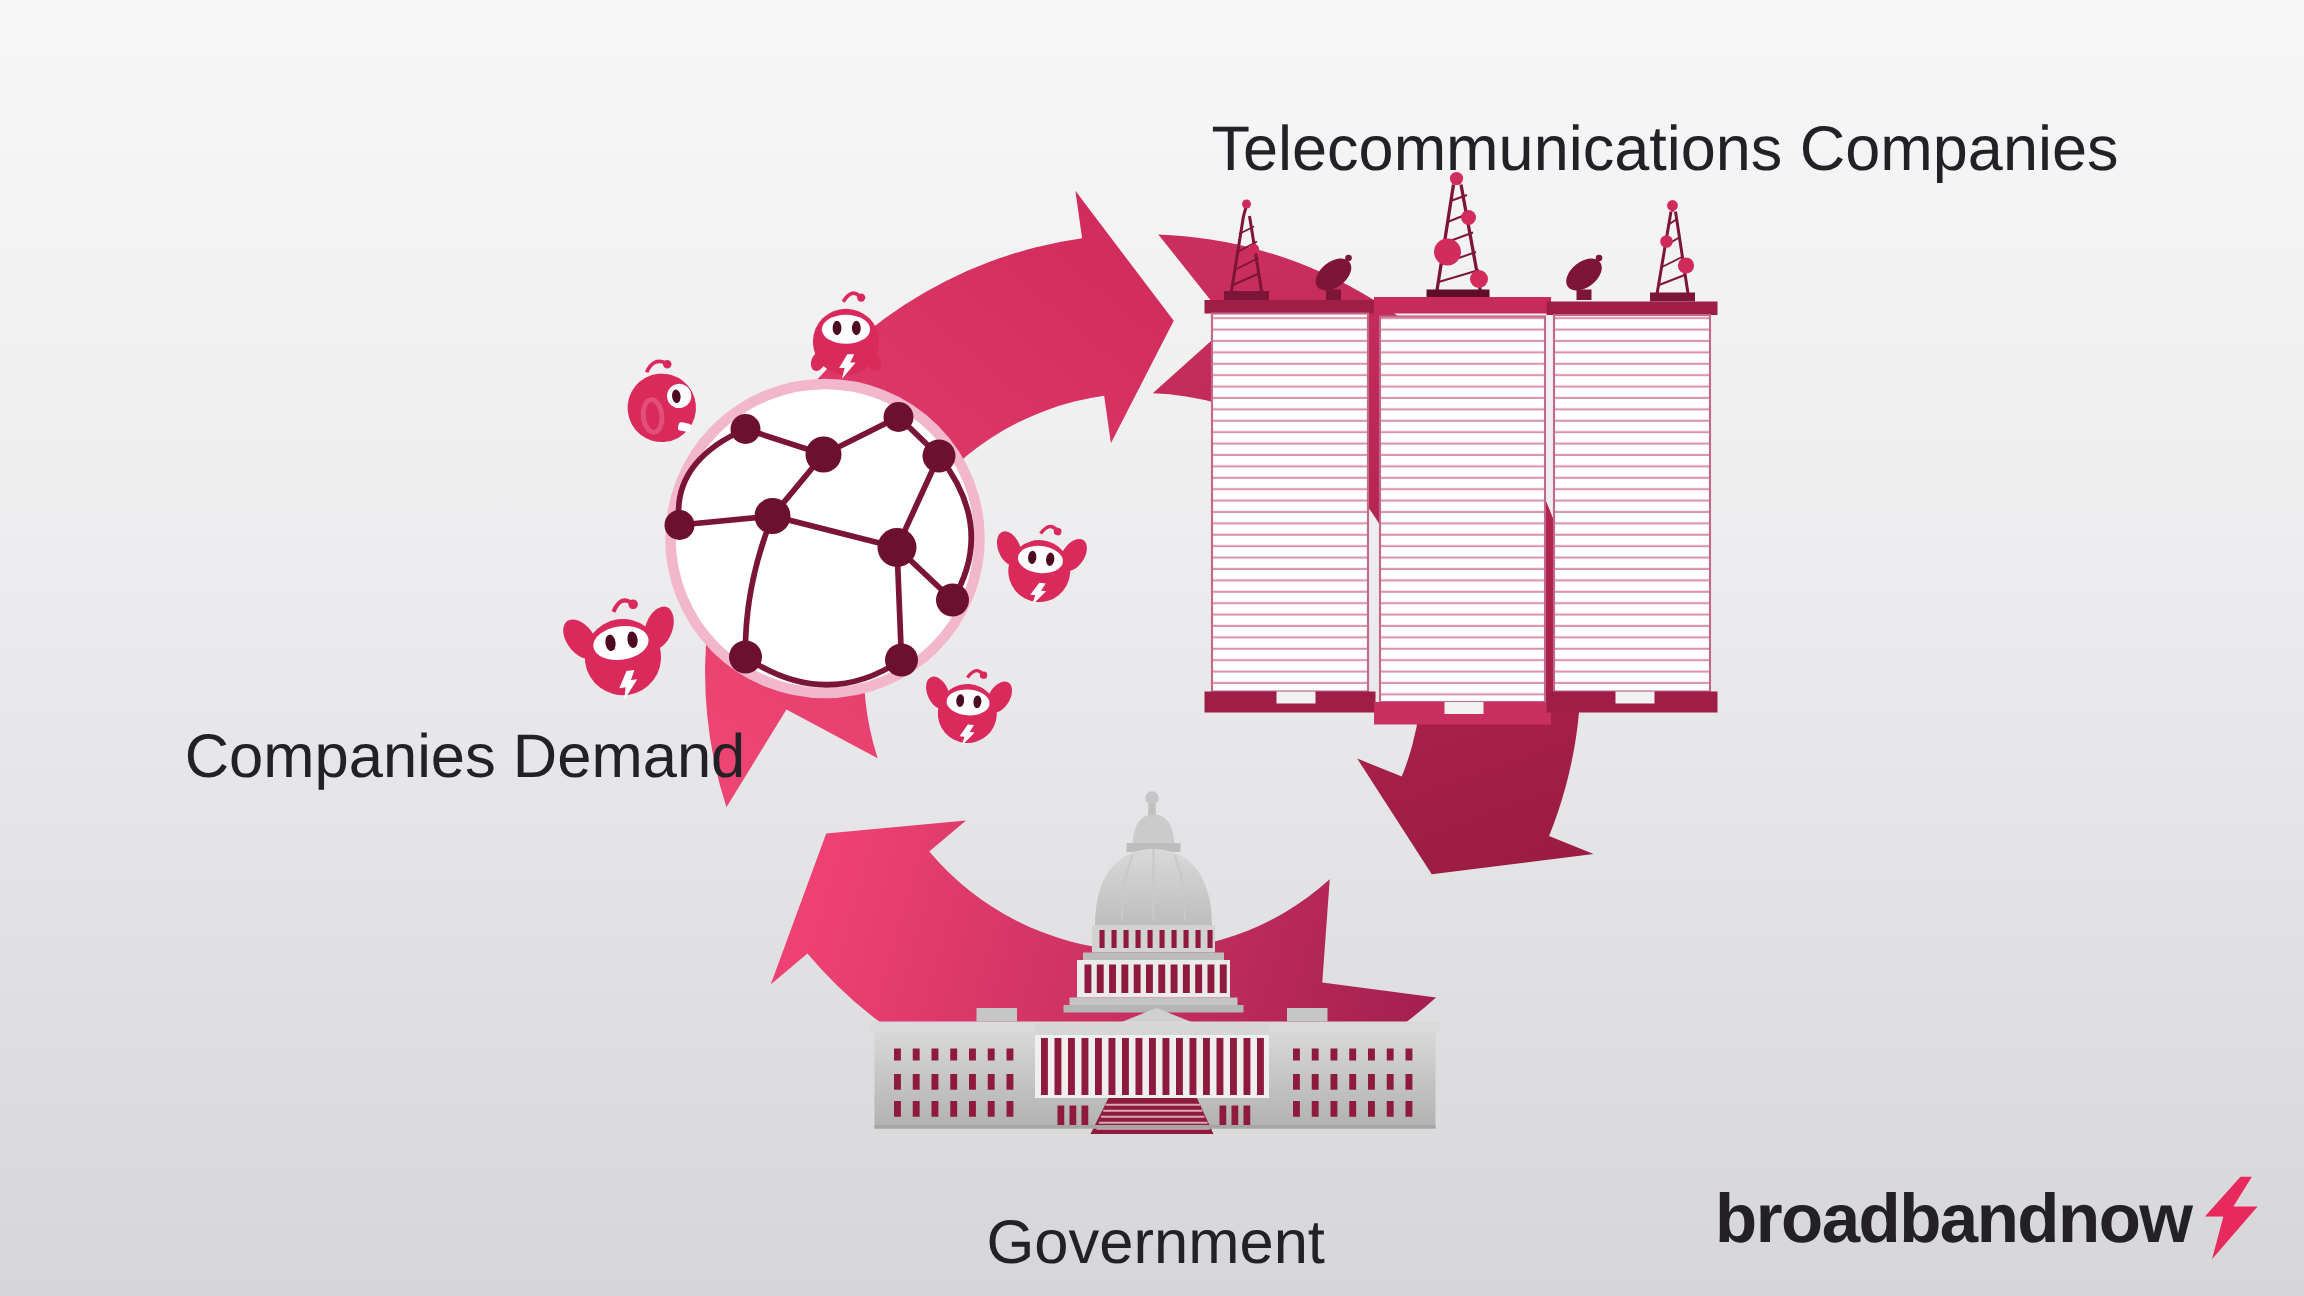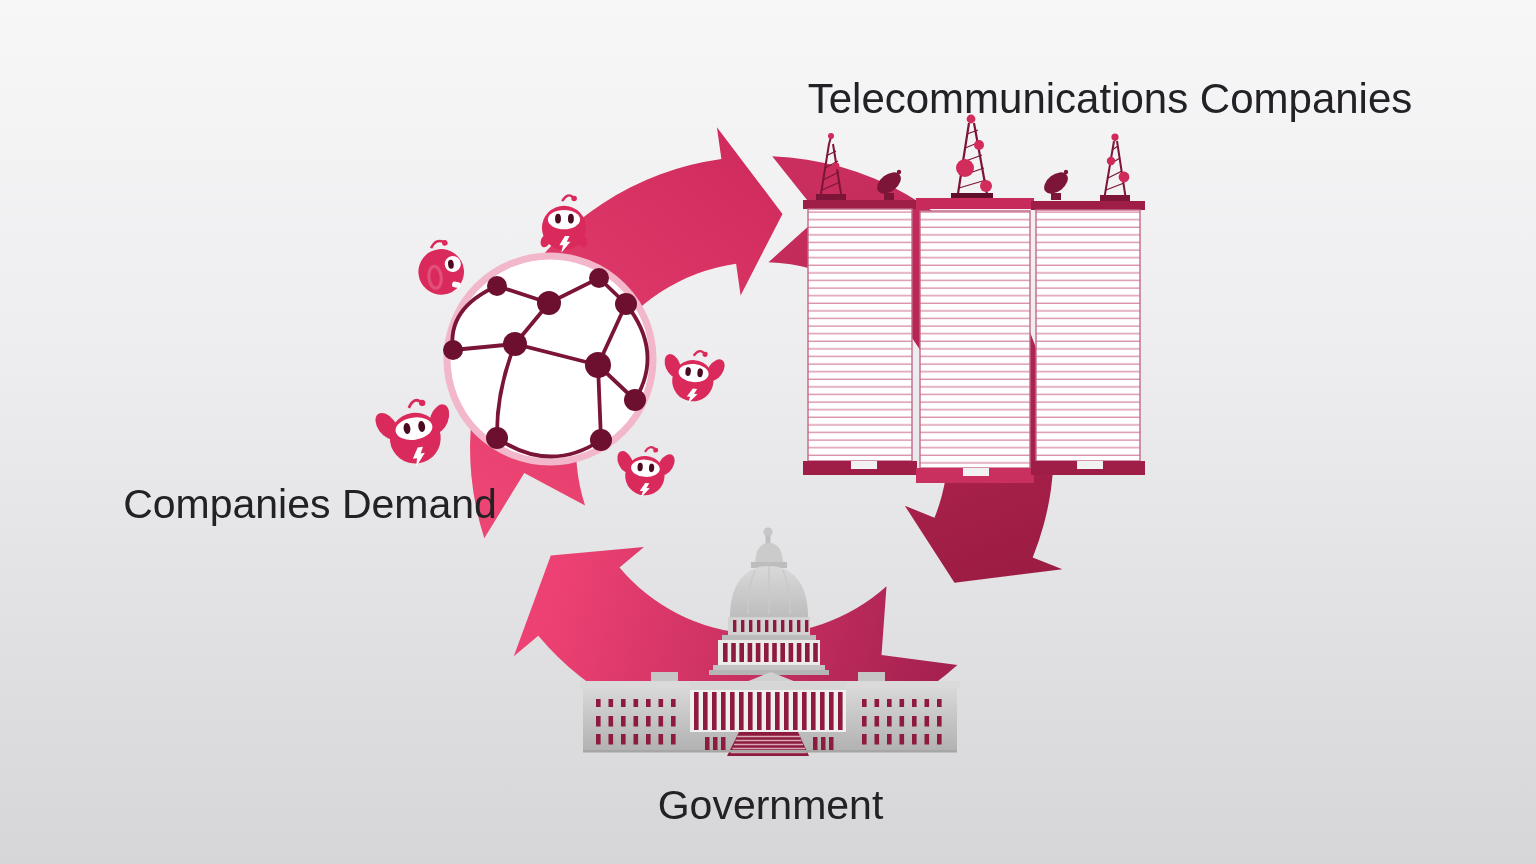--- a/index.html
+++ b/index.html
@@ -5,21 +5,21 @@
   html,body{margin:0;padding:0;}
   body{font-family:"Liberation Sans","DejaVu Sans",sans-serif;}
   .stage{
     position:relative;width:1536px;height:864px;overflow:hidden;
     background:linear-gradient(180deg,#f8f7f8 0%,#edecee 42%,#d6d5d7 100%);
   }
   .art{position:absolute;left:0;top:0;}
   .label{position:absolute;color:#232126;font-weight:500;line-height:1.1;text-align:center;}
   .label.telecom{left:760px;top:60px;width:700px;font-size:42px;margin-top:16px;}
   .label.demand{left:105px;top:482px;width:410px;font-size:41px;}
-  .label.gov{left:568px;top:783px;width:405px;font-size:41px;}
+  .label.gov{left:568px;top:806px;width:405px;font-size:41px;}
   .logo{position:absolute;right:30px;top:784px;display:flex;align-items:center;color:#232126;}
   .logo .t1{font-size:46px;font-weight:700;letter-spacing:-1px;}
   .logo .t2{font-size:46px;font-weight:800;letter-spacing:-1px;}
   .logo svg{margin-left:7px;display:block;}
 </style>
 </head>
 <body>
 
 <div class="stage">
 
@@ -272,14 +272,21 @@
     <use href="#botE" transform="translate(415,436) scale(1.06) rotate(-8)"></use>
     <use href="#botE" transform="translate(693,379) scale(0.86) rotate(6)"></use>
     <use href="#botE" transform="translate(645,474) scale(0.82) rotate(4)"></use>
   </g>
 </svg>
 
 <div class="label telecom">Telecommunications Companies</div>
 <div class="label demand">Companies Demand</div>
 <div class="label gov">Government</div>
 
-
+<div class="logo">
+  <span class="t1">broadband</span>
+      <span class="t2">now</span>
+  <svg width="38" height="56" viewBox="0 0 40 58">
+    <polygon points="27,0 2,28 15,28 7,58 39,21 22,21 35,0" fill="#e8295e"></polygon>
+  </svg>
 </div>
 
+</div>
+
 </body></html>

